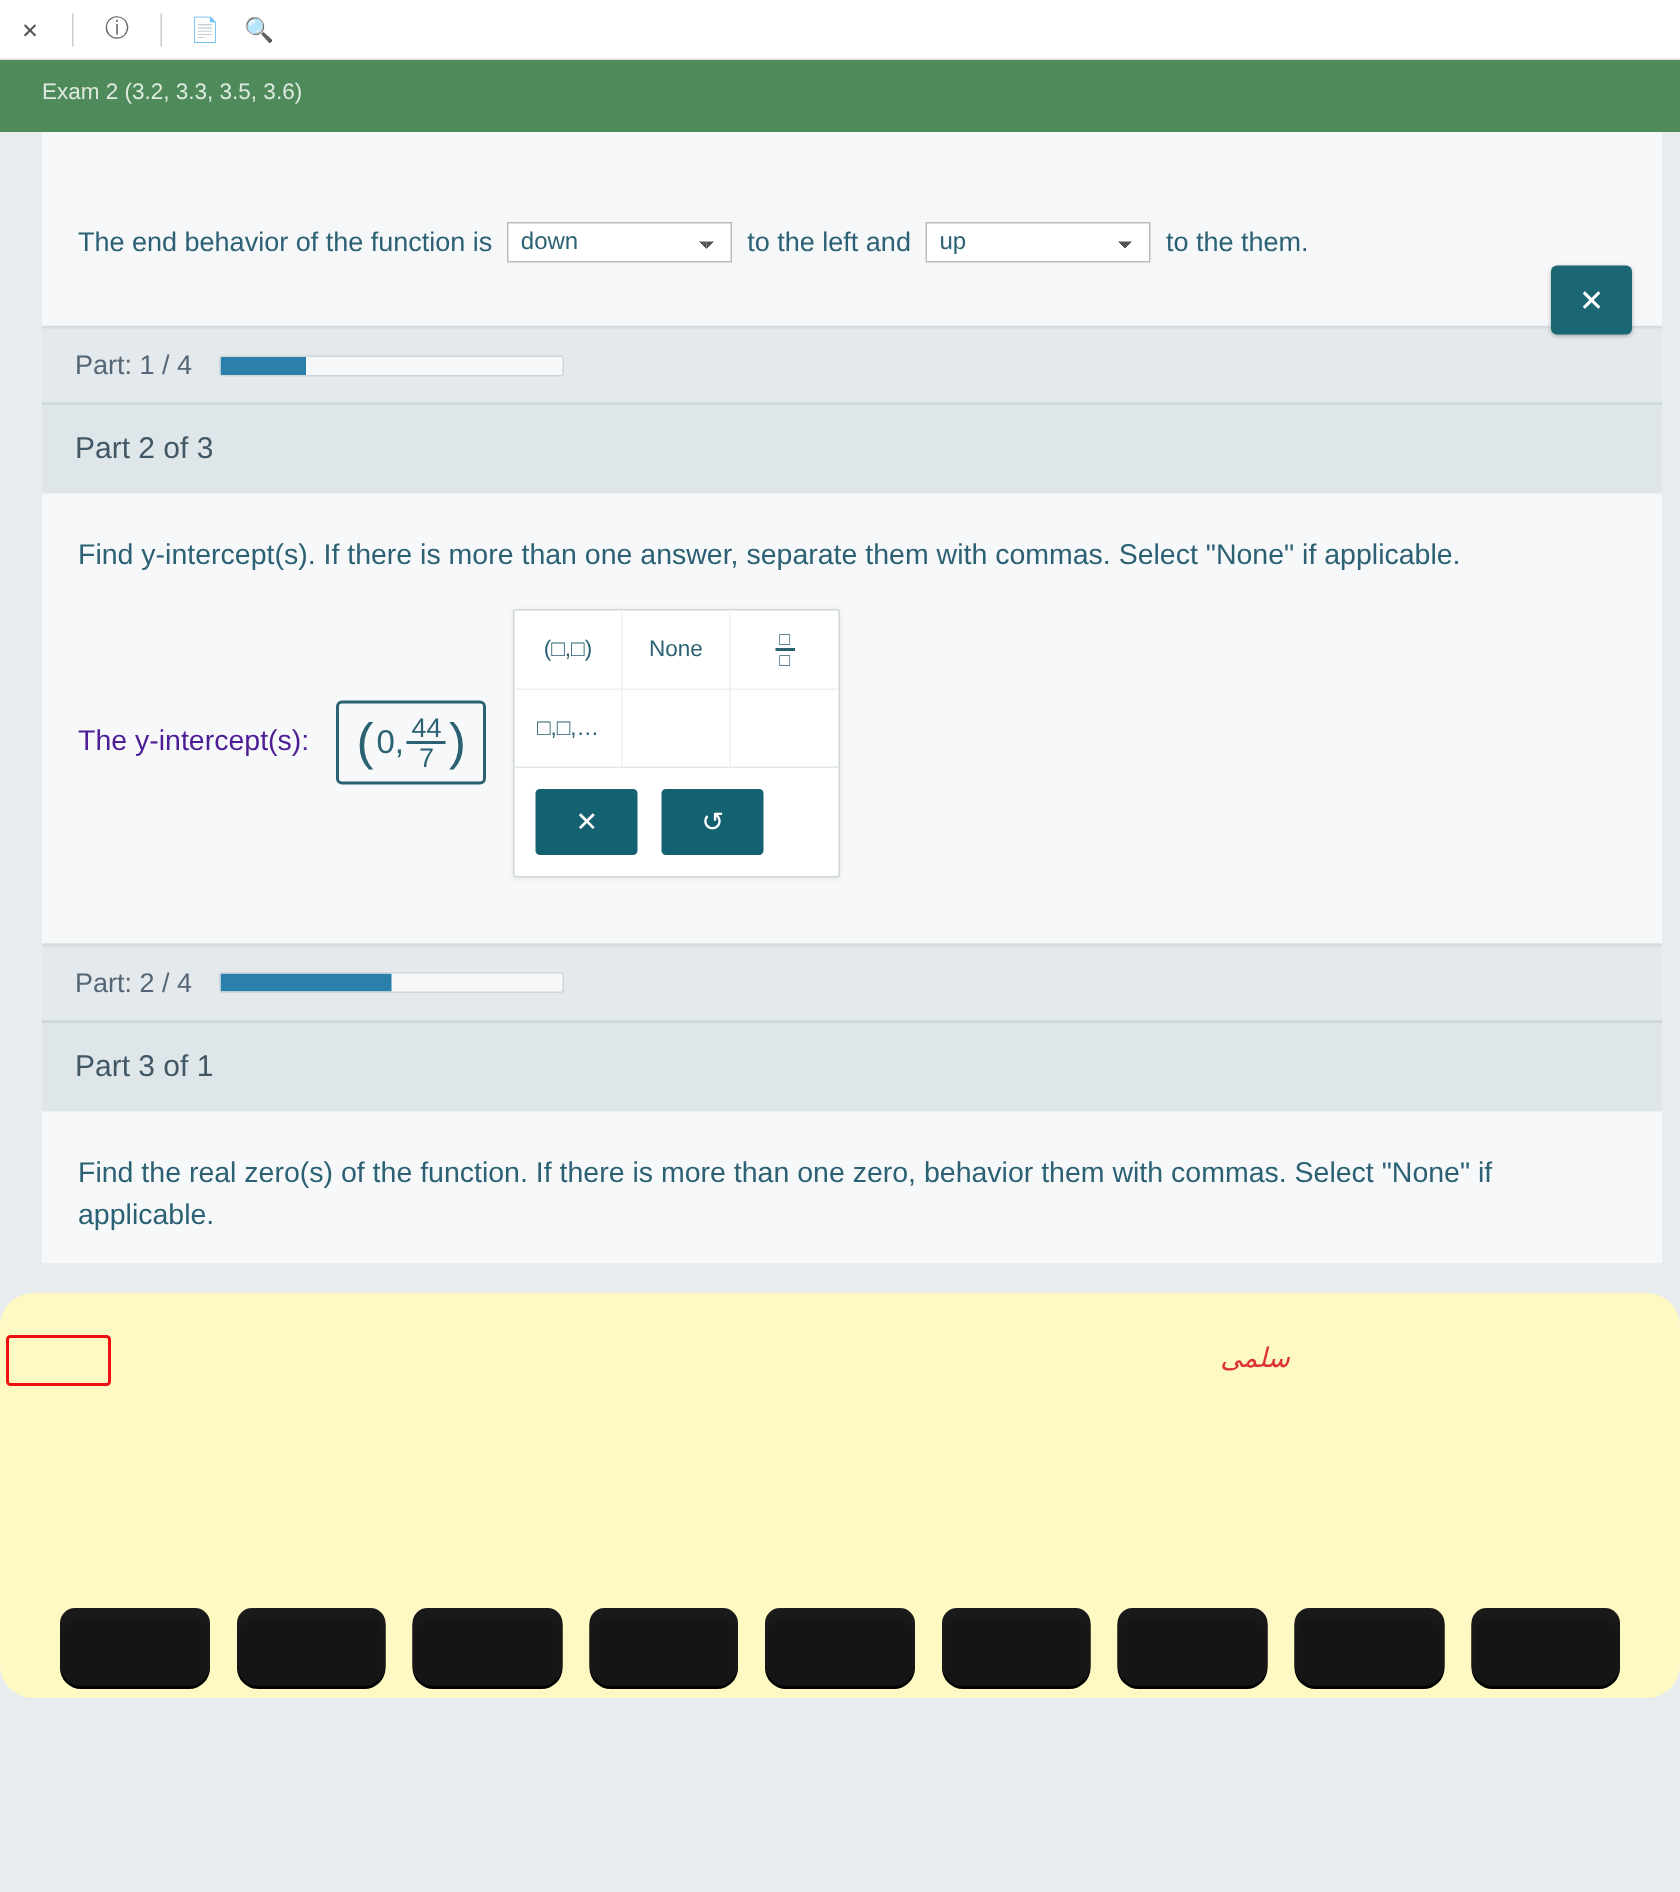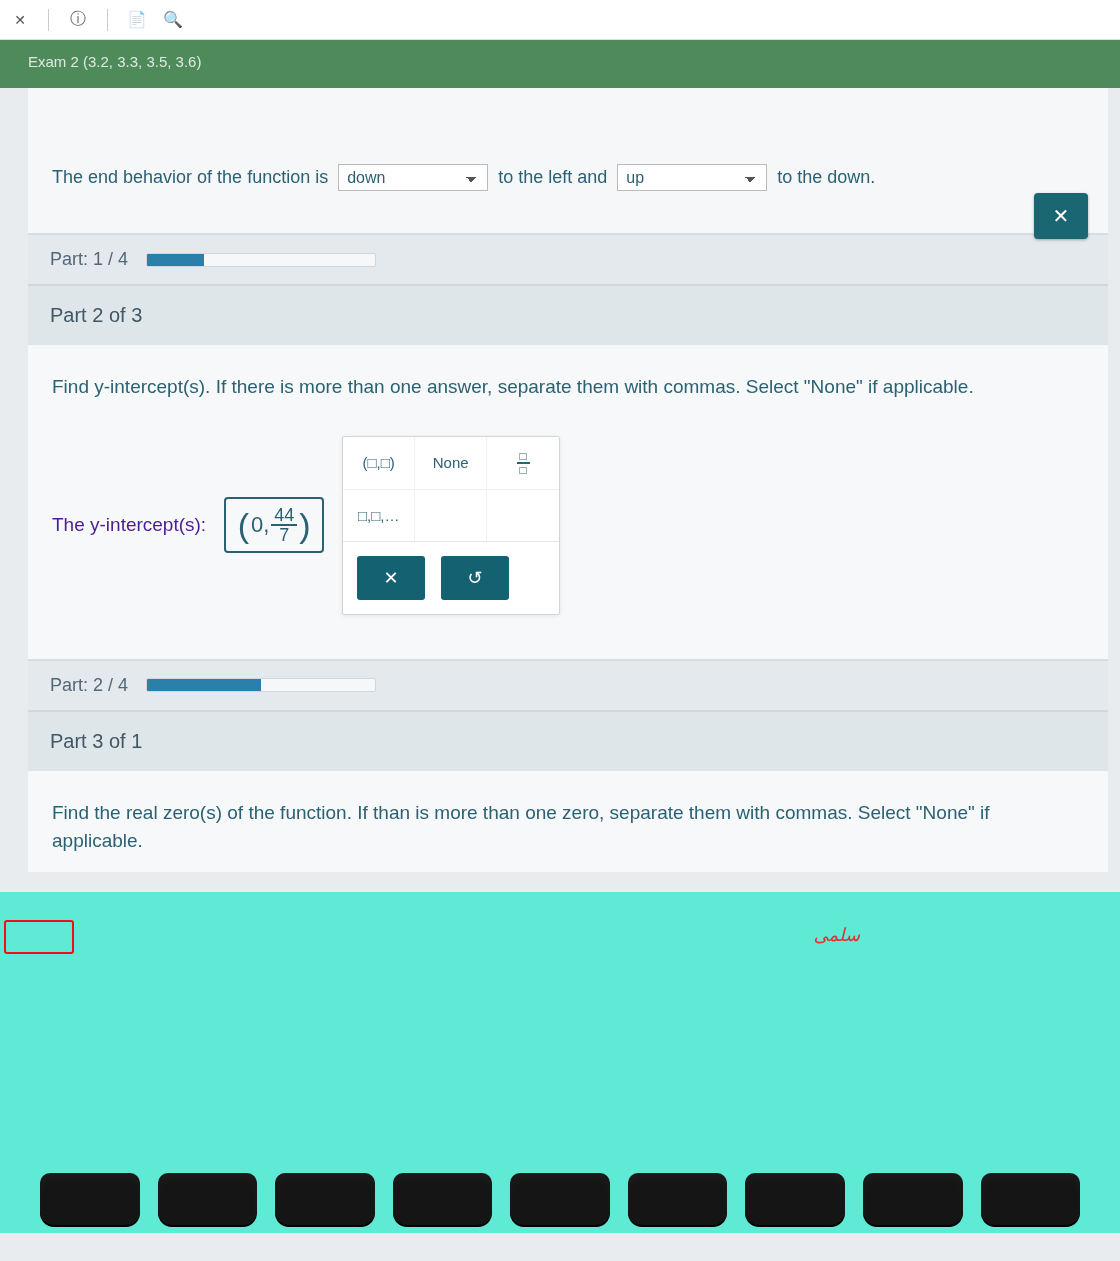--- a/index.html
+++ b/index.html
@@ -33,21 +33,21 @@
     background: #4e8a5a;
     color: #e6f0e7;
     padding: 10px 28px 14px 28px;
     font-size: 15px;
     line-height: 1.6;
   }
   .green-header .line1 { font-weight:400; font-size:15px; opacity:.95;}
   .green-header .line2 { font-size:14px; opacity:.9;}
   .content-wrap { padding: 0 12px 20px 28px; }
   .end-behavior-row {
-    padding: 76px 24px 42px 24px;
+    padding: 60px 24px 42px 24px;
     background:#f5f7f8;
     font-size: 18px;
     color:#2b6173;
     display:flex;align-items:center;flex-wrap:wrap;gap:10px;
     position:relative;
   }
   select.eb {
     border:1px solid #bbb;background:#fff;padding:4px 24px 4px 8px;
     font-size:16px;color:#2b6173;min-width:150px;appearance:none;
     background-image: linear-gradient(45deg, transparent 50%, #555 50%),
@@ -68,21 +68,21 @@
   .prog-track {
     height:14px;width:230px;background:#f6f7f8;border:1px solid #d0d6da;border-radius:2px;
     position:relative;overflow:hidden;
   }
   .prog-fill { height:100%;background:#2a7fab;}
   .part-header {
     background:#dfe6e9;padding:18px 22px;font-size:20px;color:#415766;
     border-top:2px solid #cfd8dd;
   }
   .part-body { background:#f6f8f9;padding:28px 24px 44px 24px; }
-  .instr { font-size:19px;color:#2b6173;margin-bottom:34px;line-height:1.5;}
+  .instr { font-size:19px;color:#2b6173;margin-bottom:20px;line-height:1.5;}
   .answer-row { display:flex;align-items:center;gap:18px;flex-wrap:wrap;}
   .answer-label { font-size:19px;color:#4c1d95;}
   .answer-box {
     border:2px solid #2b6173;border-radius:4px;padding:6px 10px;
     font-size:22px;color:#2b6173;display:flex;align-items:center;gap:2px;
     min-width:100px;min-height:56px;justify-content:center;
   }
   .frac { display:inline-flex;flex-direction:column;align-items:center;line-height:1;font-size:18px;}
   .frac .num { border-bottom:2px solid #2b6173;padding:0 3px;}
   .frac .den { padding:0 3px;}
@@ -105,21 +105,21 @@
     width:68px;height:44px;background:#146171;color:#fff;border:none;border-radius:3px;
     display:flex;align-items:center;justify-content:center;font-size:18px;cursor:pointer;
   }
   .next-part-row { padding:20px 0 26px 20px;}
   .next-part-btn {
     background:#1a6673;color:#fff;border:none;border-radius:22px;
     padding:12px 26px;font-size:19px;font-weight:600;cursor:pointer;
     box-shadow:0 1px 2px rgba(0,0,0,.25);
   }
   .black-strip {
-    background:#5eead4;height:341px;position:relative;
+    background:#fef9c3;height:270px;position:relative;border-radius:22px;
   }
   .red-box {
     position:absolute;left:4px;top:28px;width:70px;height:34px;border:2px solid #e11;
     border-radius:3px;
   }
   .red-squiggle {
     position:absolute;right:260px;top:32px;color:#d33;font-size:18px;font-style:italic;
     letter-spacing:1px;font-family:cursive;
   }
   .kb-row {
@@ -150,21 +150,21 @@
 
   <div class="end-behavior-row">
     <span>The end behavior of the function is</span>
     <select class="eb">
       <option>down</option>
     </select>
     <span>to the left and</span>
     <select class="eb">
       <option>up</option>
     </select>
-    <span>to the down.</span>
+    <span>to the them.</span>
     <div class="x-badge">✕</div>
   </div>
 
   <div class="part-progress">
     <span>Part: 1 / 4</span>
     <div class="prog-track">
       <div class="prog-fill" style="width:25%"></div>
     </div>
   </div>
 
@@ -213,21 +213,21 @@
   <div class="part-progress">
     <span>Part: 2 / 4</span>
     <div class="prog-track">
       <div class="prog-fill" style="width:50%"></div>
     </div>
   </div>
 
   <div class="part-header">Part 3 of 1</div>
 
   <div class="part-body" style="padding-bottom:10px">
-    <div class="instr" style="margin-bottom:6px">Find the real zero(s) of the function. If than is more than one zero, separate them with commas. Select "None" if applicable.</div>
+    <div class="instr" style="margin-bottom:6px">Find the real zero(s) of the function. If there is more than one zero, behavior them with commas. Select "None" if applicable.</div>
   </div>
 
 
 </div>
 
 <div class="black-strip">
   <div class="red-box"></div>
   <div class="red-squiggle">سلمى</div>
   <div class="kb-row">
     <div class="kb-key"></div>

